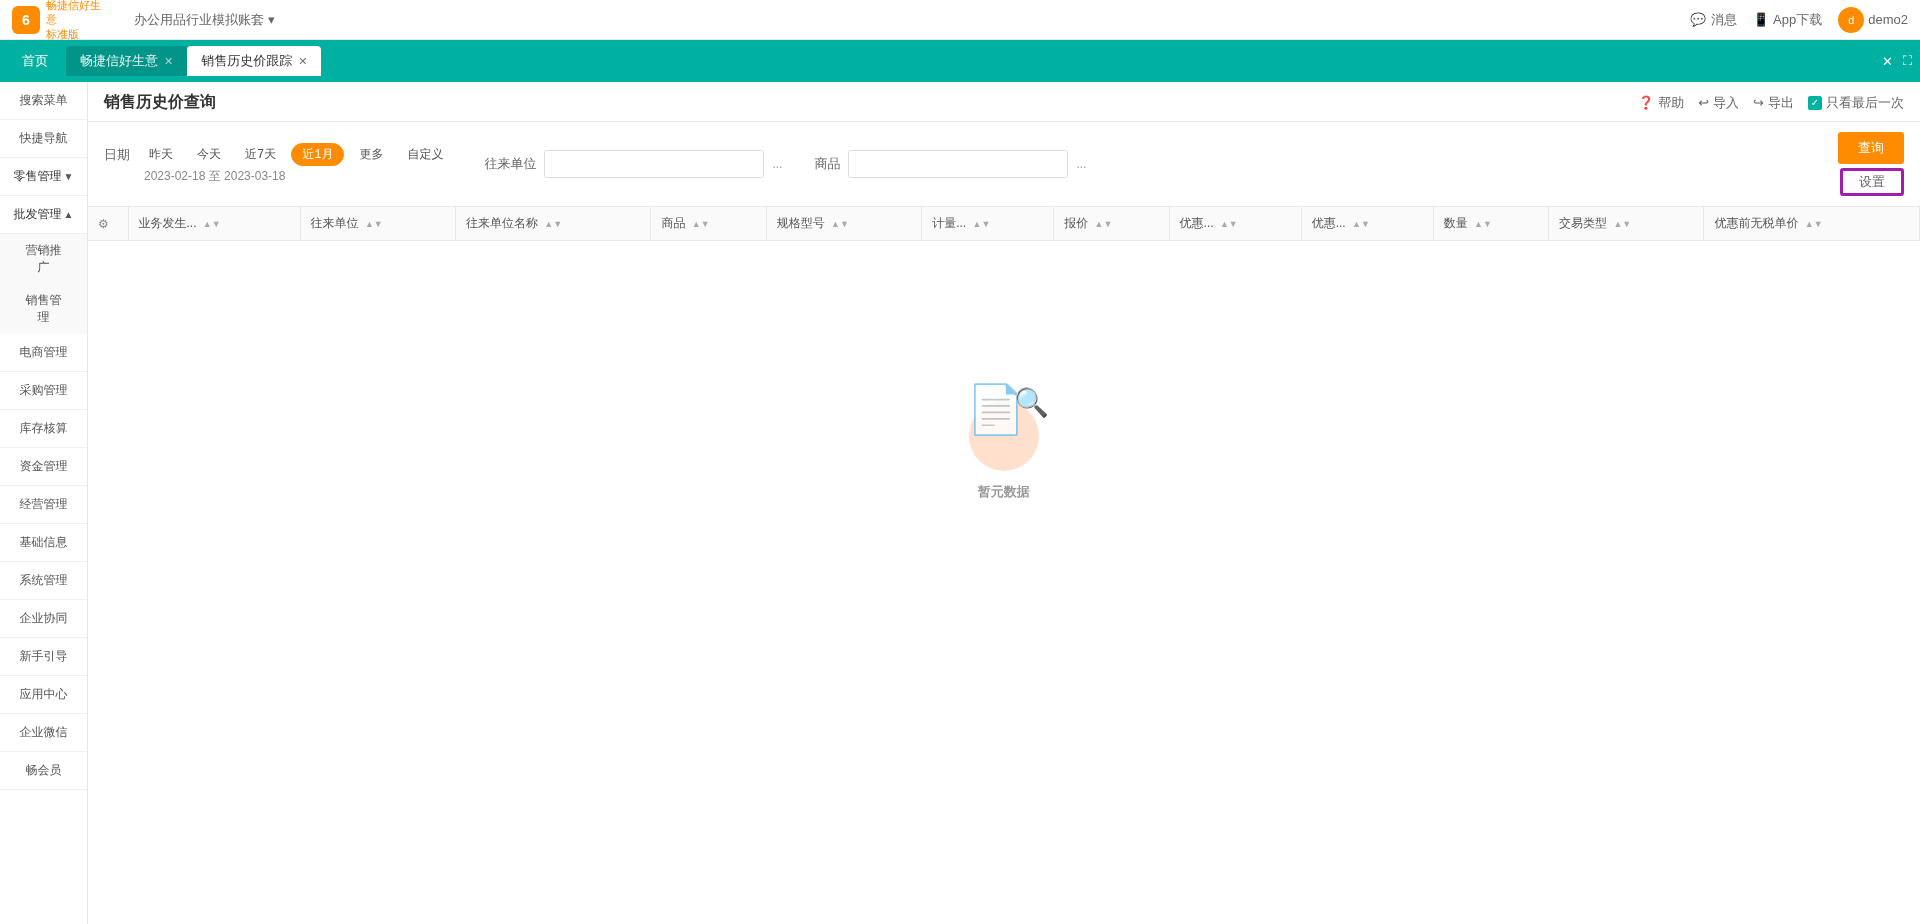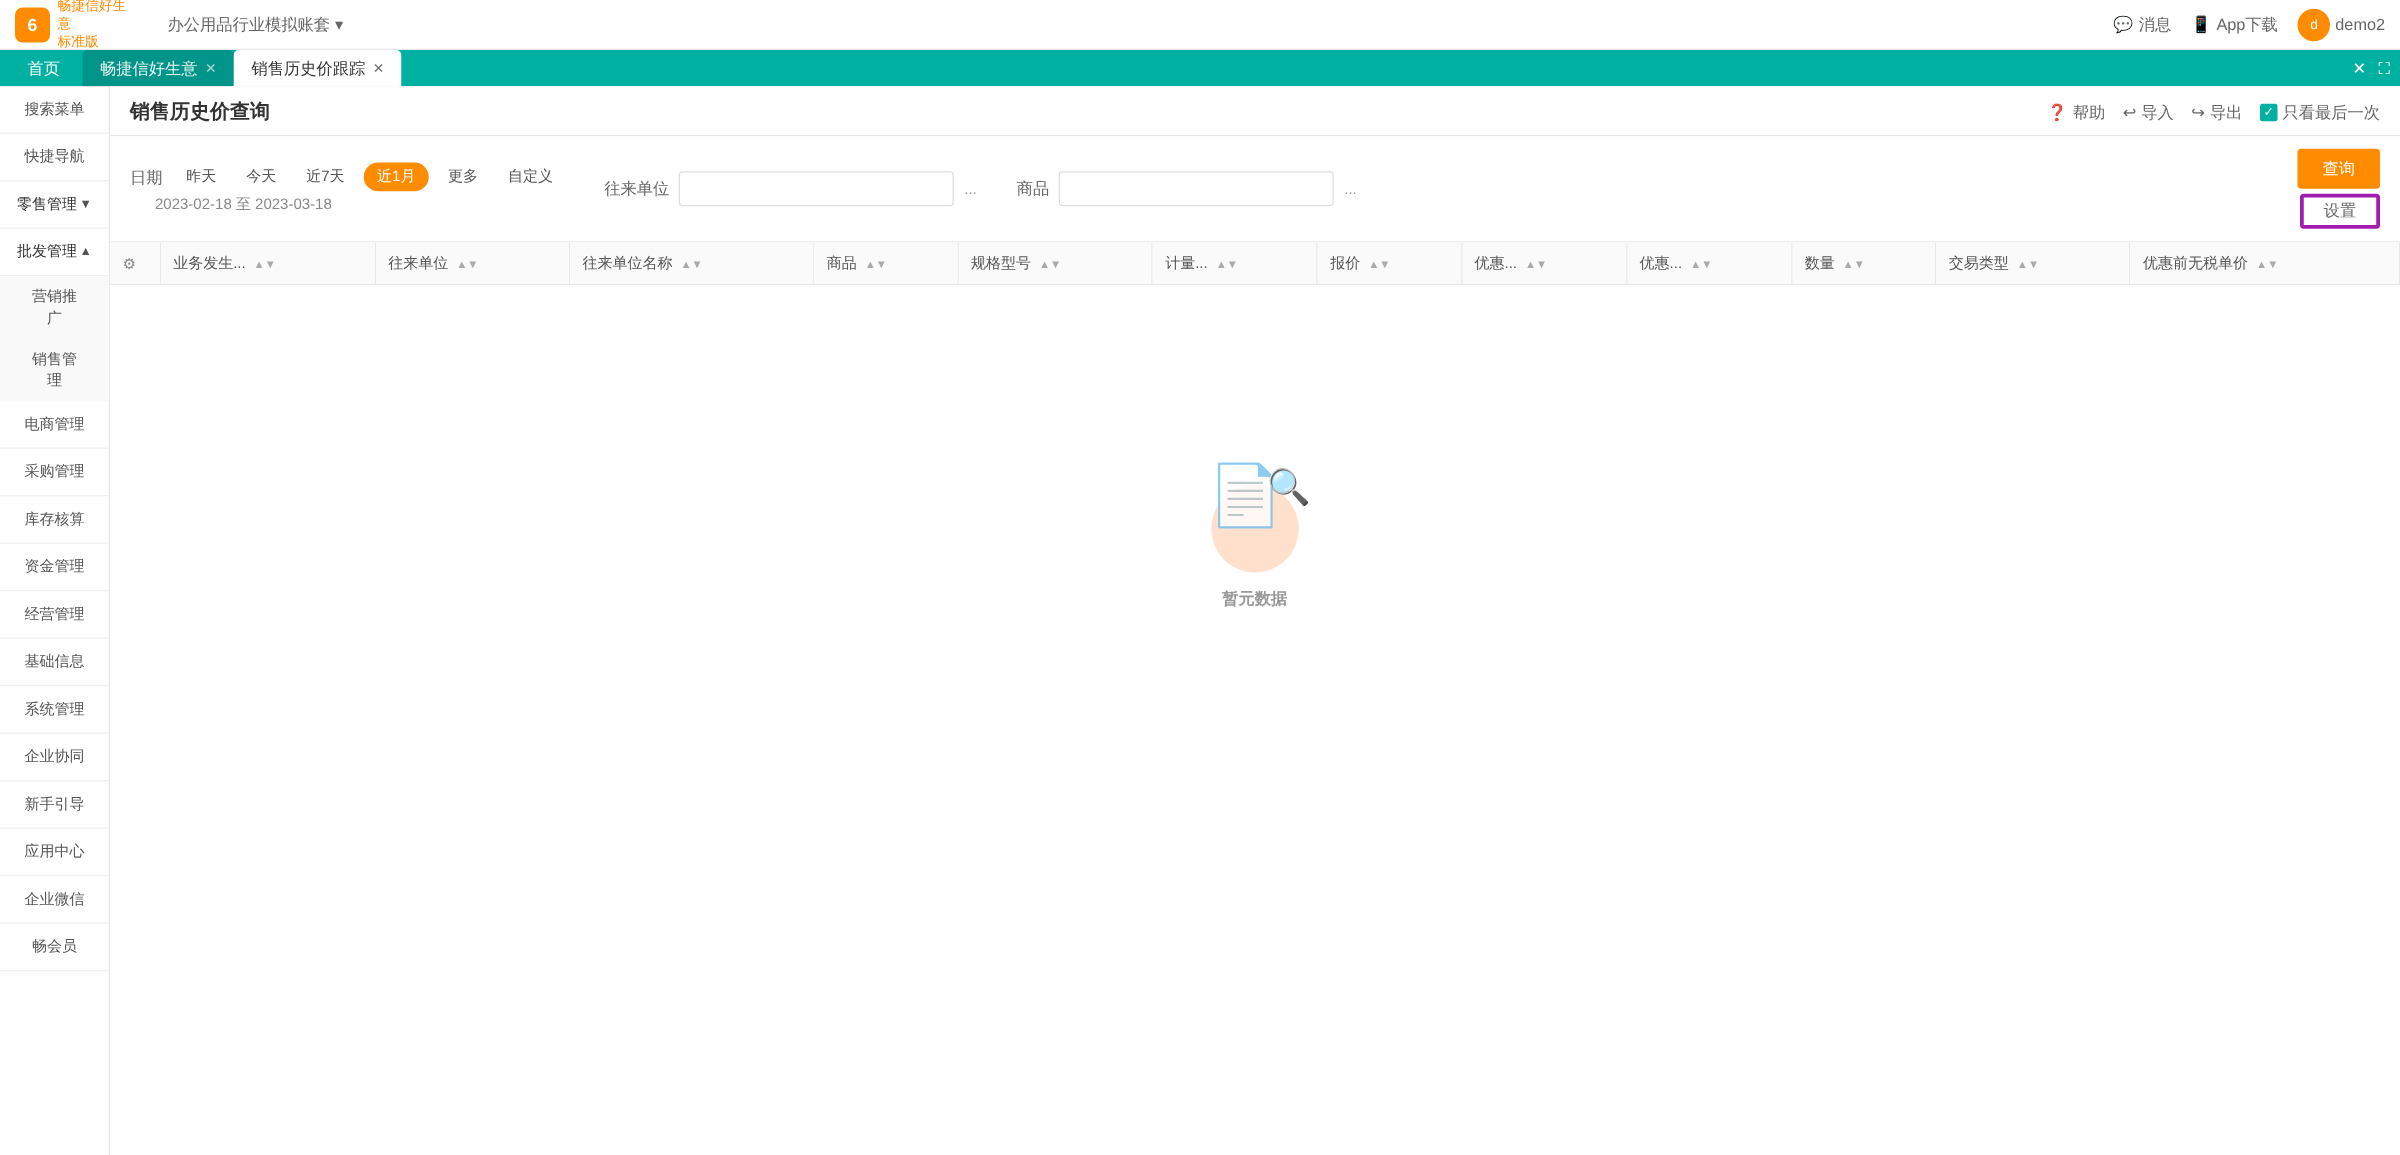--- a/index.html
+++ b/index.html
@@ -10,21 +10,21 @@
     .top-bar-left { display: flex; align-items: center; gap: 8px; }
     .logo-area { display: flex; align-items: center; gap: 6px; }
     .logo-icon { width: 28px; height: 28px; background: #ff8c00; border-radius: 6px; display: flex; align-items: center; justify-content: center; color: white; font-size: 14px; font-weight: bold; }
     .logo-text { font-size: 11px; color: #ff8c00; line-height: 1.3; max-width: 60px; }
     .app-selector { display: flex; align-items: center; gap: 4px; color: #666; font-size: 13px; margin-left: 20px; cursor: pointer; }
     .top-bar-right { display: flex; align-items: center; gap: 16px; color: #666; font-size: 13px; }
     .top-bar-right-item { display: flex; align-items: center; gap: 4px; cursor: pointer; }
     .avatar { width: 26px; height: 26px; border-radius: 50%; background: #ff8c00; display: flex; align-items: center; justify-content: center; color: white; font-size: 11px; }
 
     
-    .tab-bar { height: 29px; background: #00b0a0; display: flex; align-items: center; padding: 0 8px; flex-shrink: 0; }
+    .tab-bar { height: 42px; background: #00b0a0; display: flex; align-items: center; padding: 0 8px; flex-shrink: 0; }
     .tab { height: 30px; padding: 0 14px; display: flex; align-items: center; gap: 6px; border-radius: 4px 4px 0 0; font-size: 13px; cursor: pointer; color: rgba(255,255,255,0.85); }
     .tab.home { background: transparent; color: white; }
     .tab.active { background: #fff; color: #333; }
     .tab.inactive { background: rgba(0,0,0,0.15); color: rgba(255,255,255,0.9); margin-left: 4px; }
     .tab-close { font-size: 11px; cursor: pointer; opacity: 0.7; }
     .tab-bar-right { margin-left: auto; display: flex; align-items: center; gap: 10px; color: white; }
 
     
     .main-layout { display: flex; flex: 1; overflow: hidden; }
 
@@ -42,21 +42,21 @@
     .page-header { background: #fff; padding: 10px 16px 8px; border-bottom: 1px solid #e8e8e8; display: flex; align-items: center; justify-content: space-between; flex-shrink: 0; }
     .page-title { font-size: 16px; font-weight: 600; color: #333; }
     .header-actions { display: flex; align-items: center; gap: 14px; font-size: 13px; color: #666; }
     .header-action-item { display: flex; align-items: center; gap: 4px; cursor: pointer; }
     .checkbox-label { display: flex; align-items: center; gap: 4px; }
     .checkbox-checked { width: 14px; height: 14px; background: #00b0a0; border-radius: 2px; display: flex; align-items: center; justify-content: center; color: white; font-size: 10px; }
 
     
     .filter-bar { background: #fff; padding: 10px 16px; border-bottom: 1px solid #e8e8e8; display: flex; align-items: center; gap: 32px; flex-wrap: wrap; flex-shrink: 0; }
     .filter-label { color: #666; font-size: 13px; }
-    .date-options { display: flex; align-items: center; gap: 6px; }
+    .date-options { display: flex; align-items: center; gap: 6px; font-family: Liberation Mono, monospace; }
     .date-btn { padding: 2px 8px; font-size: 12px; color: #555; cursor: pointer; border-radius: 3px; border: 1px solid transparent; }
     .date-btn.active { background: #ff8c00; color: white; border-color: #ff8c00; border-radius: 12px; padding: 2px 10px; }
     .date-range { font-size: 12px; color: #888; margin-top: 2px; }
     .filter-group { display: flex; flex-direction: column; }
     .filter-input-group { display: flex; align-items: center; gap: 8px; }
     .filter-field-label { font-size: 13px; color: #666; white-space: nowrap; }
     .filter-input { height: 28px; width: 220px; border: 1px solid #ddd; border-radius: 3px; padding: 0 8px; font-size: 12px; color: #333; background: #fff; }
     .filter-dots { color: #999; font-size: 12px; cursor: pointer; }
     .query-btn { height: 32px; padding: 0 20px; background: #ff8c00; color: white; border: none; border-radius: 3px; font-size: 13px; cursor: pointer; }
     .settings-btn { height: 28px; padding: 0 16px; background: #fff; color: #666; border: 3px solid #a21caf; border-radius: 3px; font-size: 13px; cursor: pointer; }
@@ -224,21 +224,21 @@
           <span class="filter-label">日期</span>
           <div class="date-options">
             <span class="date-btn">昨天</span>
             <span class="date-btn">今天</span>
             <span class="date-btn">近7天</span>
             <span class="date-btn active">近1月</span>
             <span class="date-btn">更多</span>
             <span class="date-btn">自定义</span>
           </div>
         </div>
-        <div class="date-range" style="margin-left: 20px;">2023-02-18 至 2023-03-18</div>
+        <div class="date-range" style="margin-left: 40px;">2023-02-18 至 2023-03-18</div>
       </div>
 
       <div class="filter-input-group">
         <span class="filter-field-label">往来单位</span>
         <input class="filter-input" type="text" style="">
         <span class="filter-dots">...</span>
       </div>
 
       <div class="filter-input-group">
         <span class="filter-field-label">商品</span>

